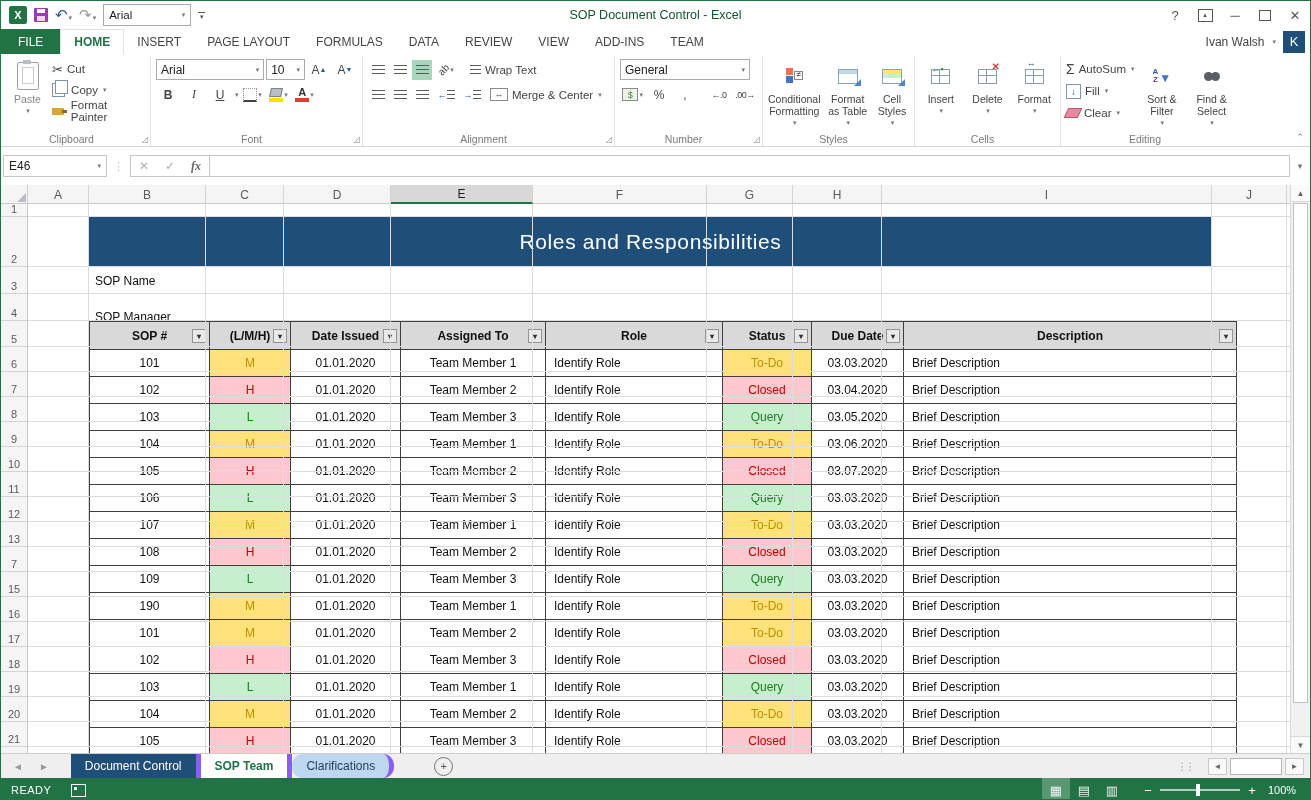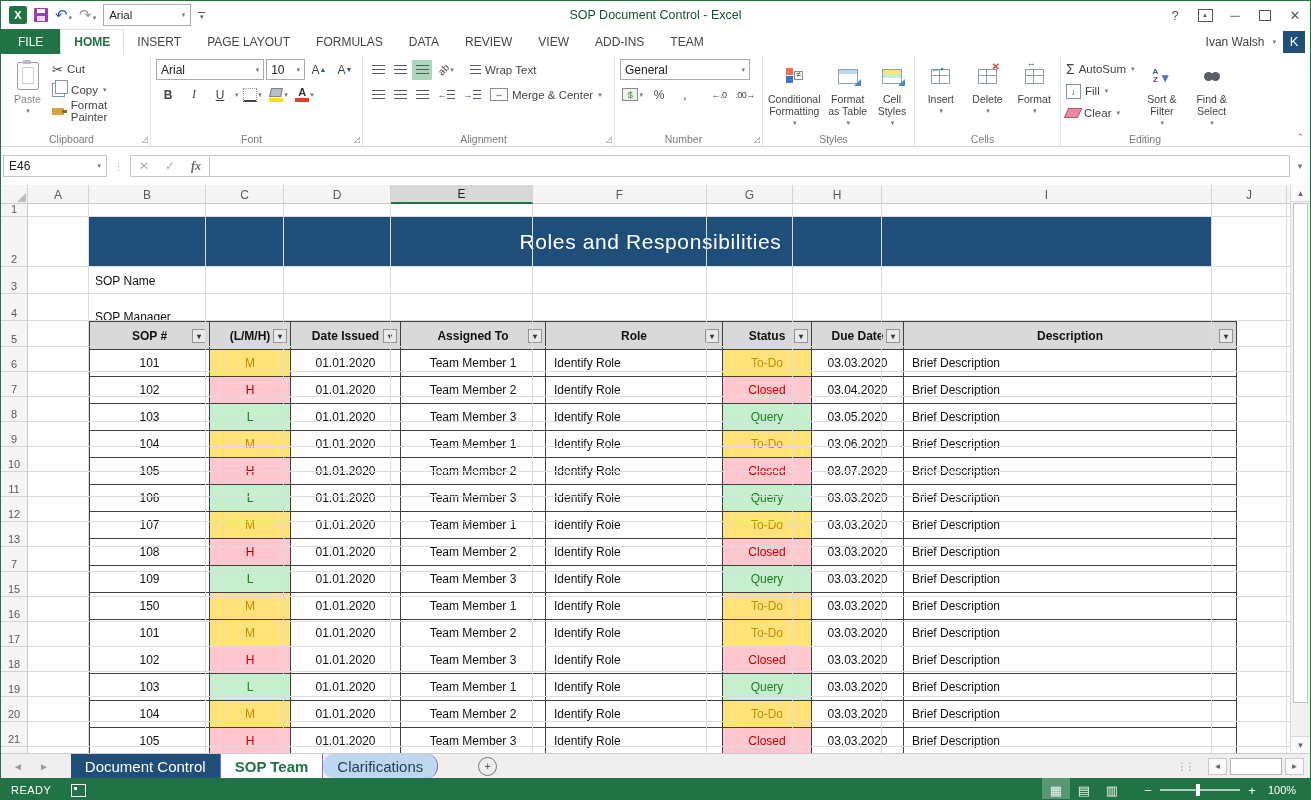--- a/index.html
+++ b/index.html
@@ -141,21 +141,21 @@
            box-sizing:border-box;}
   .sbtn{width:19px;height:17px;background:#fafafa;border-bottom:1px solid #d9d9d9;display:flex;align-items:center;
         justify-content:center;font-size:8px;color:#666;box-sizing:border-box;}
   .sbtn.bottom{position:absolute;bottom:0;border-top:1px solid #d9d9d9;border-bottom:none;}
   .vthumb{position:absolute;left:2px;right:2px;top:18px;height:500px;background:#fff;border:1px solid #c0c0c0;box-sizing:border-box;}
 
   
   .tabsrow{height:25px;background:#efefef;border-top:1px solid #cdcdcd;display:flex;align-items:stretch;box-sizing:border-box;}
   .navarr{display:flex;align-items:center;gap:16px;padding:0 22px 0 12px;color:#9a9a9a;font-size:10px;}
   .stabs{display:flex;align-items:stretch;}
-  .stab{display:flex;align-items:center;padding:0 14px;font-size:15px;border-right:1px solid #8b5cf6;color:#444;}
+  .stab{display:flex;align-items:center;padding:0 14px;font-size:12px;border-right:5px solid #8b5cf6;color:#444;}
   .stab.navy{background:#1f4e79;color:#fff;}
   .stab.active{background:#fff;color:#217346;font-weight:bold;}
   .stab.blue{background:#bdd7ee;color:#1f3a57;border-radius:11px;}
   .plusbtn{width:17px;height:17px;border:1px solid #777;border-radius:50%;display:flex;align-items:center;
            justify-content:center;font-size:11px;color:#555;margin-left:40px;align-self:center;}
   .hscroll{margin-left:auto;display:flex;align-items:center;gap:3px;padding-right:6px;}
   .splitter{color:#9a9a9a;font-size:10px;letter-spacing:-2px;margin-right:12px;}
   .hbtn{width:19px;height:17px;background:#fafafa;border:1px solid #c9c9c9;display:flex;align-items:center;
         justify-content:center;font-size:8px;color:#666;box-sizing:border-box;}
   .hthumb{width:52px;height:17px;background:#fff;border:1px solid #b5b5b5;box-sizing:border-box;}
@@ -630,21 +630,21 @@
                 <td>109</td>
                 <td style="background: rgb(198, 239, 206); color: rgb(27, 125, 27);">L</td>
                 <td>01.01.2020</td>
                 <td>Team Member 3</td>
                 <td class="left">Identify Role</td>
                 <td style="background: rgb(198, 239, 206); color: rgb(27, 125, 27);">Query</td>
                 <td>03.03.2020</td>
                 <td class="left">Brief Description</td>
               </tr>
               <tr>
-                <td>150</td>
+                <td>190</td>
                 <td style="background: rgb(255, 226, 122); color: rgb(191, 143, 0);">M</td>
                 <td>01.01.2020</td>
                 <td>Team Member 1</td>
                 <td class="left">Identify Role</td>
                 <td style="background: rgb(255, 226, 122); color: rgb(191, 143, 0);">To-Do</td>
                 <td>03.03.2020</td>
                 <td class="left">Brief Description</td>
               </tr>
               <tr>
                 <td>101</td>

